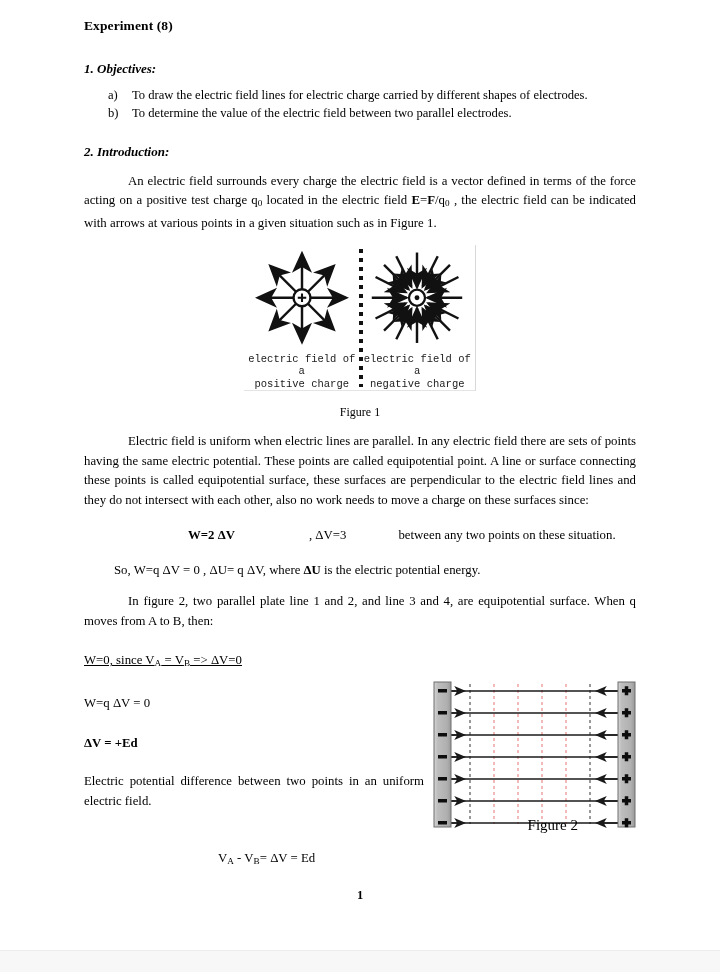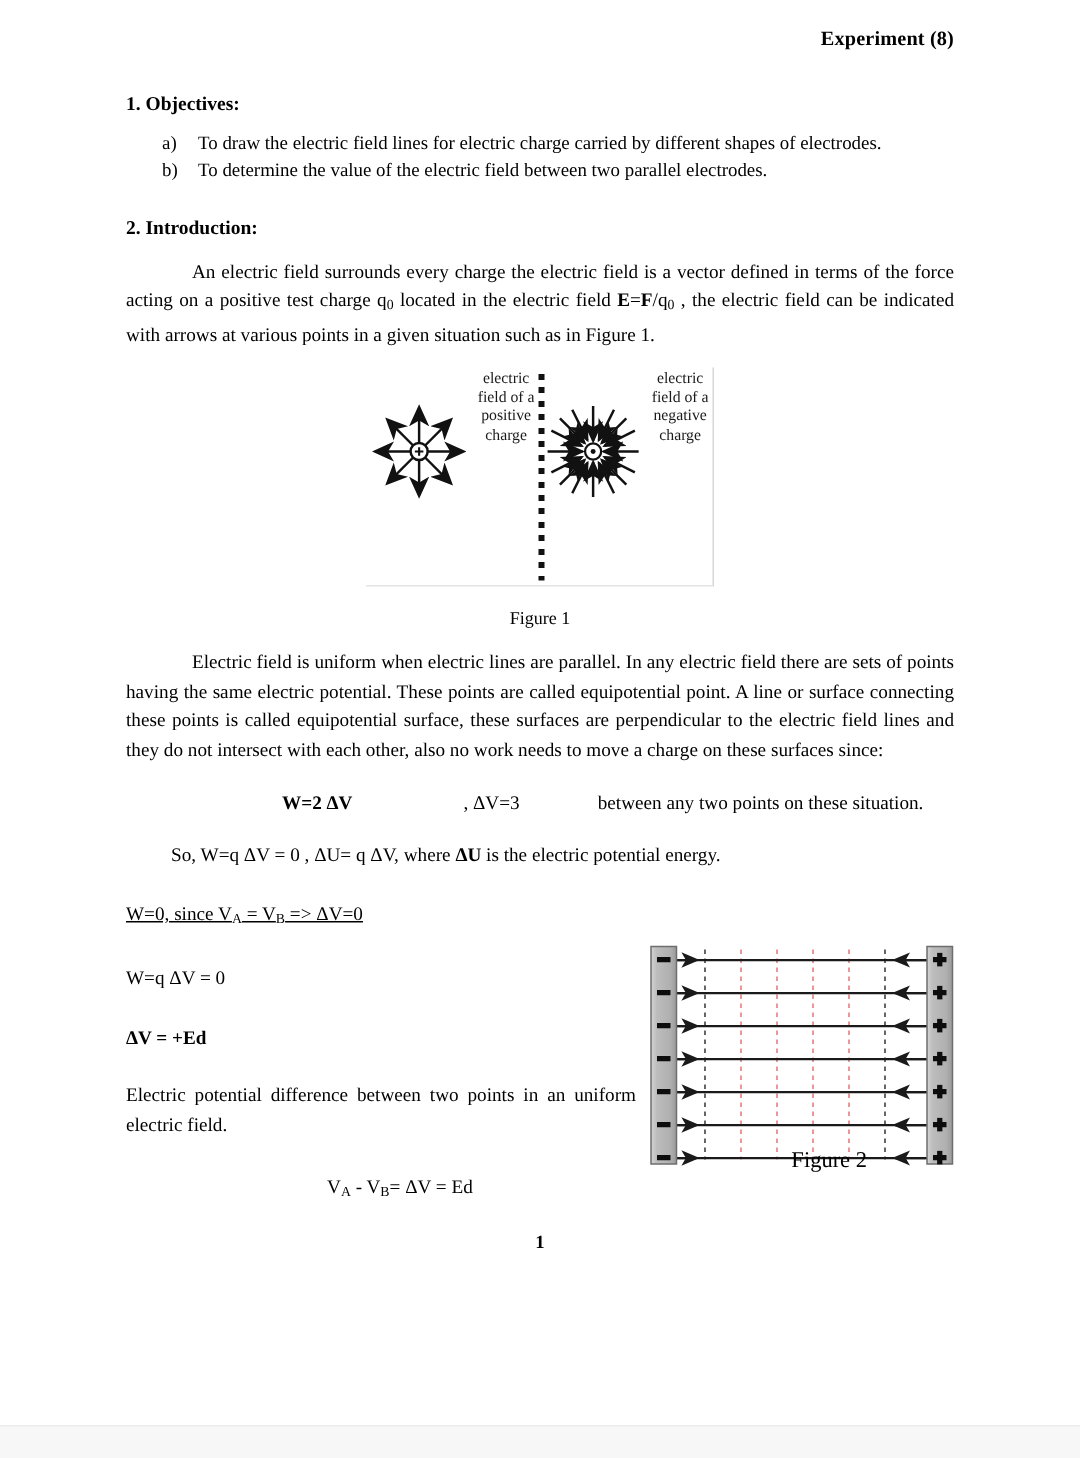--- a/index.html
+++ b/index.html
@@ -35,31 +35,32 @@
   }
 
   .content {
     position: absolute;
     left: 84px;
     top: 18px;
     width: 552px;
   }
 
   .doc-title {
-    text-align: right;
+    text-align: left;
     font-weight: bold;
     font-size: 13.5px;
     line-height: 16.5px;
     letter-spacing: 0.1px;
   }
 
   .h-section {
     font-weight: bold;
     font-size: 13px;
     margin-top: 26px;
+    font-style: italic;
   }
   .h-section.tight { margin-top: 22px; }
 
   ol.objectives {
     list-style: none;
     margin: 10px 0 0 0;
     padding: 0 0 0 24px;
   }
   ol.objectives li {
     position: relative;
@@ -99,21 +100,23 @@
     border-bottom: 1px solid #e4e4e4;
     display: flex;
     box-sizing: border-box;
     background: #fff;
     position: relative;
   }
   .fig1-half {
     width: 116px;
     position: relative;
     display: flex;
-    flex-direction: row;
+    flex-direction: column;
+    align-items: center;
+    font-family: Liberation Mono, monospace;
   }
   .fig1-divider {
     position: absolute;
     left: 115px;
     top: 4px;
     width: 4px;
     height: 138px;
     background-image: repeating-linear-gradient(to bottom, #111 0px, #111 4px, rgba(0,0,0,0) 4px, rgba(0,0,0,0) 9px);
   }
   .fig1-svg { display: block; }
@@ -170,21 +173,21 @@
   .fig2-caption {
     position: absolute;
     right: 58px;
     top: 166px;
     font-size: 15px;
   }
 
   .final-eq {
     font-size: 12.8px;
     padding-left: 134px;
-    margin-top: 14px;
+    margin-top: 30px;
   }
 
   .page-num {
     text-align: center;
     font-size: 12.5px;
     margin-top: 22px;
     font-weight: bold;
   }
 </style>
 </head>
@@ -286,20 +289,21 @@
     </div>
 
     <div class="fig1-label">Figure 1</div>
 
     <p class="para indent">Electric field is uniform when electric lines are parallel. In any electric field there are sets of points having the same electric potential. These points are called equipotential point. A line or surface connecting these points is called equipotential surface, these surfaces are perpendicular to the electric field lines and they do not intersect with each other, also no work needs to move a charge on these surfaces since:</p>
 
     <div class="eq-row eq-indent-1"><span class="bold">W=2 ΔV</span><span class="eq-gap-a"></span><span>, ΔV=3</span><span class="eq-gap-b"></span><span>between any two points on these situation.</span></div>
 
     <div class="eq-row eq-indent-2"><span>So, W=q ΔV = 0  , ΔU= q ΔV, where </span><span class="bold">ΔU</span><span> is the electric potential energy.</span></div>
 
+    <p class="para indent">In figure 2, two parallel plate line 1 and 2, and line 3 and 4, are equipotential surface. When q moves from A to B, then:</p>
 
     <div class="fig2-section">
 
       <div class="fig2-left">
         <div class="eqline first"><span>W=0, since V</span><span class="sub">A</span><span> = V</span><span class="sub">B</span><span>  =&gt;  ΔV=0</span></div>
 
         <div class="eqline">W=q ΔV = 0</div>
 
         <div class="eqline"><span class="bold">ΔV = +Ed</span></div>
 

